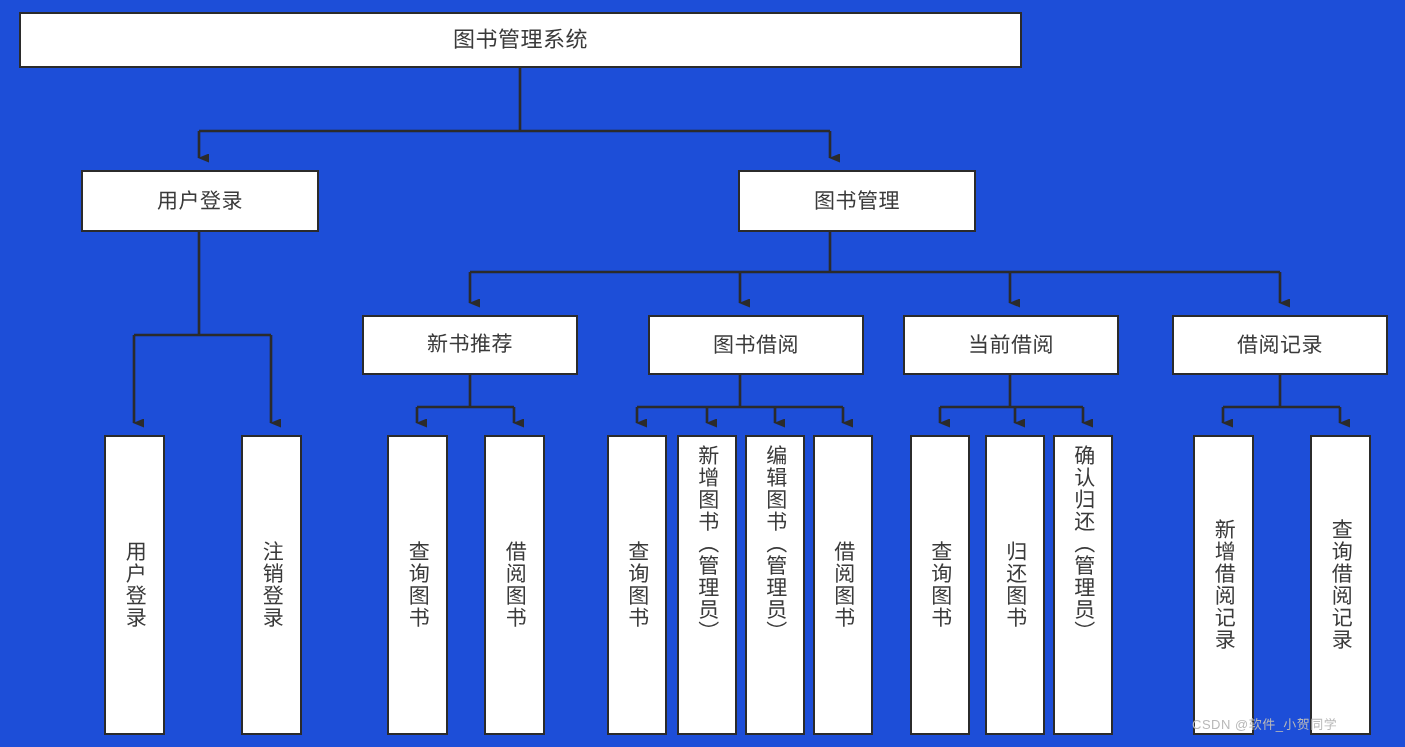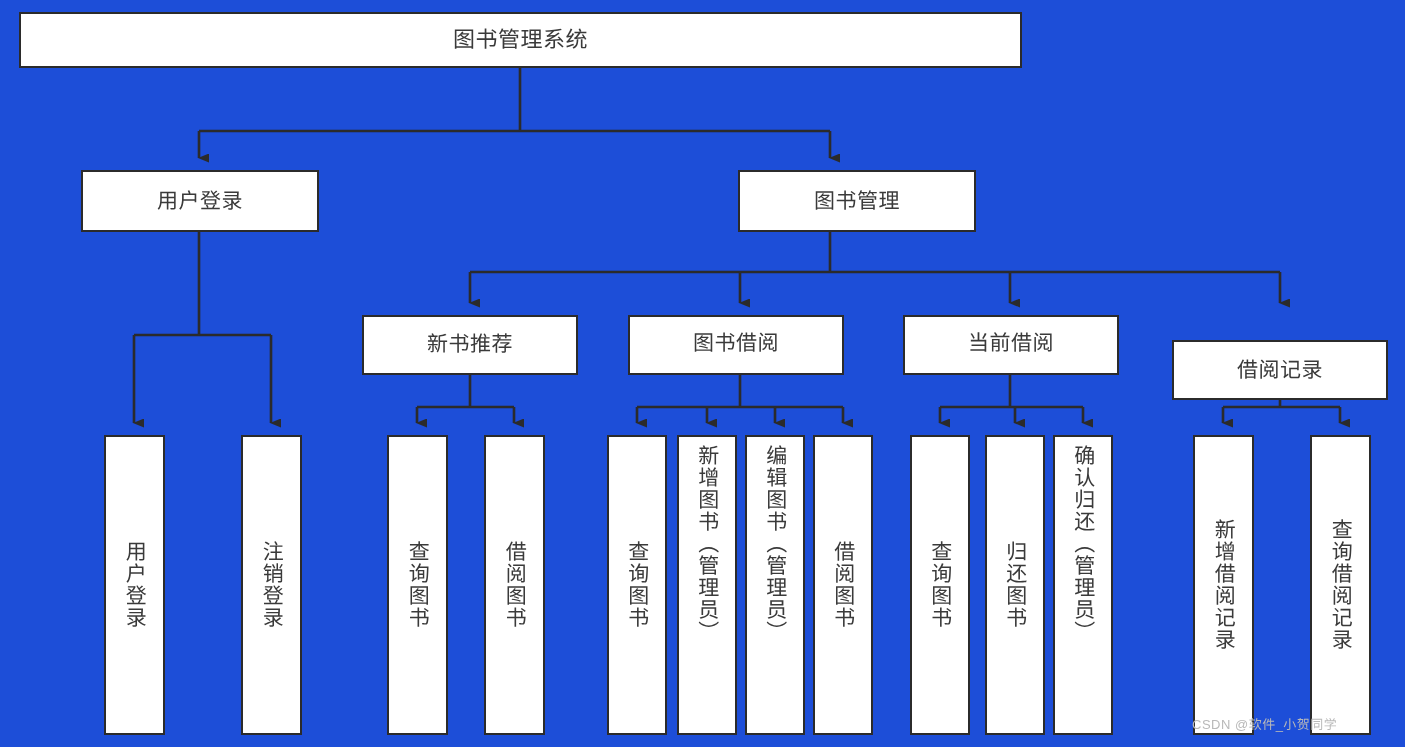--- a/index.html
+++ b/index.html
@@ -142,29 +142,29 @@
   </div>
 
   <div class="node horizontal" style="left:738px; top:170px; width:238px; height:62px;">
     <span class="node-label">图书管理</span>
   </div>
 
   <div class="node horizontal" style="left:362px; top:315px; width:216px; height:60px;font-family:Liberation Serif, serif;">
     <span class="node-label">新书推荐</span>
   </div>
 
-  <div class="node horizontal" style="left:628px; top:315px; width:216px; height:60px;font-family:Liberation Mono, monospace;">
+  <div class="node horizontal" style="left:648px; top:315px; width:216px; height:60px;">
     <span class="node-label">图书借阅</span>
   </div>
 
-  <div class="node horizontal" style="left:903px; top:315px; width:216px; height:60px;font-family:Liberation Mono, monospace;">
+  <div class="node horizontal" style="left:903px; top:315px; width:216px; height:60px;">
     <span class="node-label">当前借阅</span>
   </div>
 
-  <div class="node horizontal" style="left:1172px; top:315px; width:216px; height:60px;margin-top:25px;">
+  <div class="node horizontal" style="left:1172px; top:315px; width:216px; height:60px;">
     <span class="node-label">借阅记录</span>
   </div>
 
   <div class="node vertical centered" style="left:104px; top:435px; width:61px; height:300px;">
     <span class="node-label">用户登录</span>
   </div>
 
   <div class="node vertical centered" style="left:241px; top:435px; width:61px; height:300px;">
     <span class="node-label">注销登录</span>
   </div>

